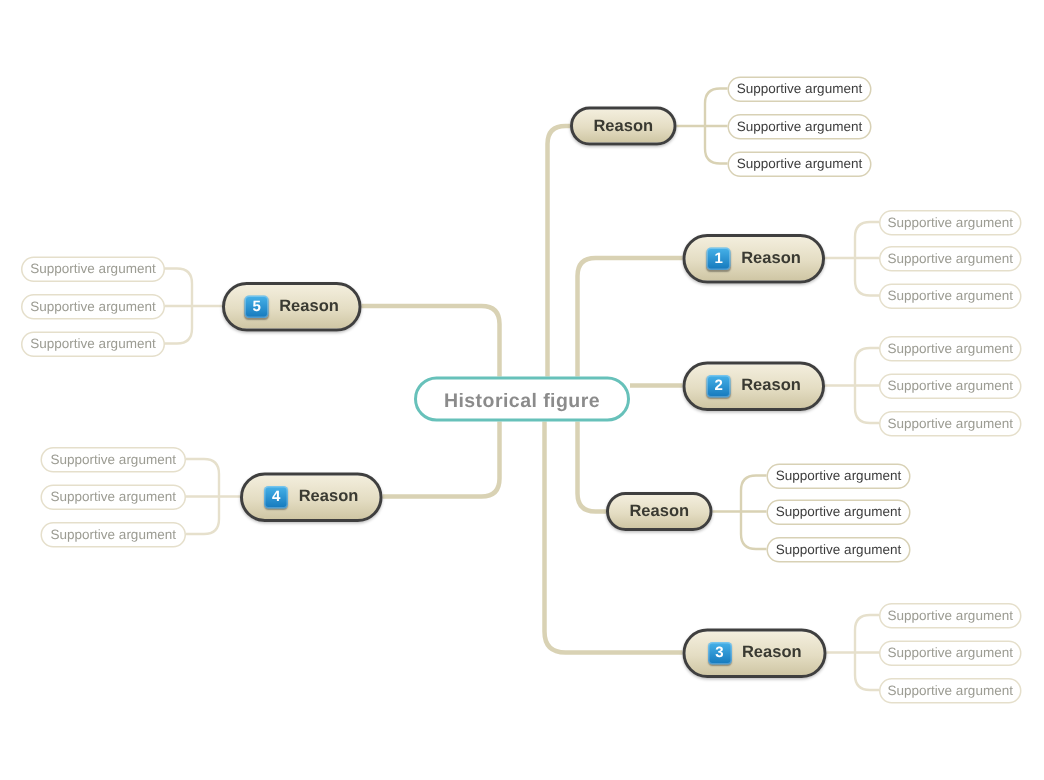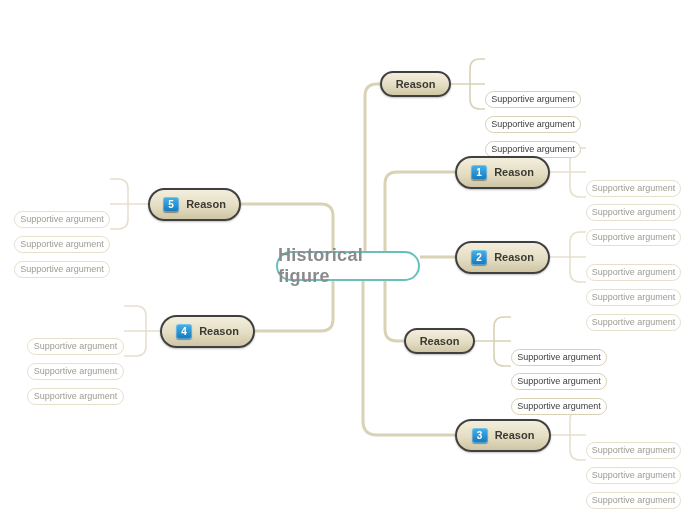--- a/index.html
+++ b/index.html
@@ -21,24 +21,24 @@
   .node{position:absolute;box-sizing:border-box;display:flex;align-items:center;
     justify-content:center;cursor:pointer;}
   .reason{background:linear-gradient(180deg,var(--node_fill_top) 0%,#e4ddc3 55%,var(--node_fill_bottom) 100%);
     border:2px solid var(--node_border);border-radius:17px;font-weight:bold;font-size:11px;
     color:var(--node_text);gap:7px;box-shadow:0 1px 2px rgba(0,0,0,0.25);justify-content:center;}
   .badge{display:inline-flex;align-items:center;justify-content:center;width:16px;height:15px;
     border-radius:3px;background:linear-gradient(180deg,var(--badge_top),var(--badge_bottom));
     color:var(--badge_text);font-size:10px;font-weight:bold;
     box-shadow:inset 0 0 0 1px rgba(255,255,255,0.25),0 1px 1px rgba(0,0,0,0.35);}
   .arg{background:var(--arg_bg);border:1.5px solid var(--arg_border);border-radius:9px;
-    font-size:9px;color:var(--arg_text);white-space:nowrap;margin-top:40px;}
+    font-size:9px;color:var(--arg_text);white-space:nowrap;}
   .arg.mut{border-color:var(--arg_border_muted);color:var(--arg_text_muted);}
   .central{background:var(--center_bg);border:2px solid var(--center_border);border-radius:16px;
-    font-weight:bold;font-size:18px;color:var(--center_text);letter-spacing:0.3px;}
+    font-weight:bold;font-size:13px;color:var(--center_text);letter-spacing:0.3px;}
   
   .p-c {left:276px;top:251px;width:144px;height:30px;}
   .p-b0{left:380px;top:71px; width:71px;height:26px;}
   .p-b1{left:455px;top:155.5px;width:95px;height:33px;}
   .p-b2{left:455px;top:240.5px;width:95px;height:33px;}
   .p-b3{left:404px;top:328px;width:71px;height:26px;}
   .p-b4{left:455px;top:418.5px;width:96px;height:33px;}
   .p-b5{left:148px;top:187.5px;width:93px;height:33px;}
   .p-b6{left:160px;top:314.5px;width:95px;height:33px;}
   .a00{left:485px;top:50.5px;width:96px;height:17px;}  .a01{left:485px;top:75.5px;width:96px;height:17px;}  .a02{left:485px;top:100.5px;width:96px;height:17px;}

